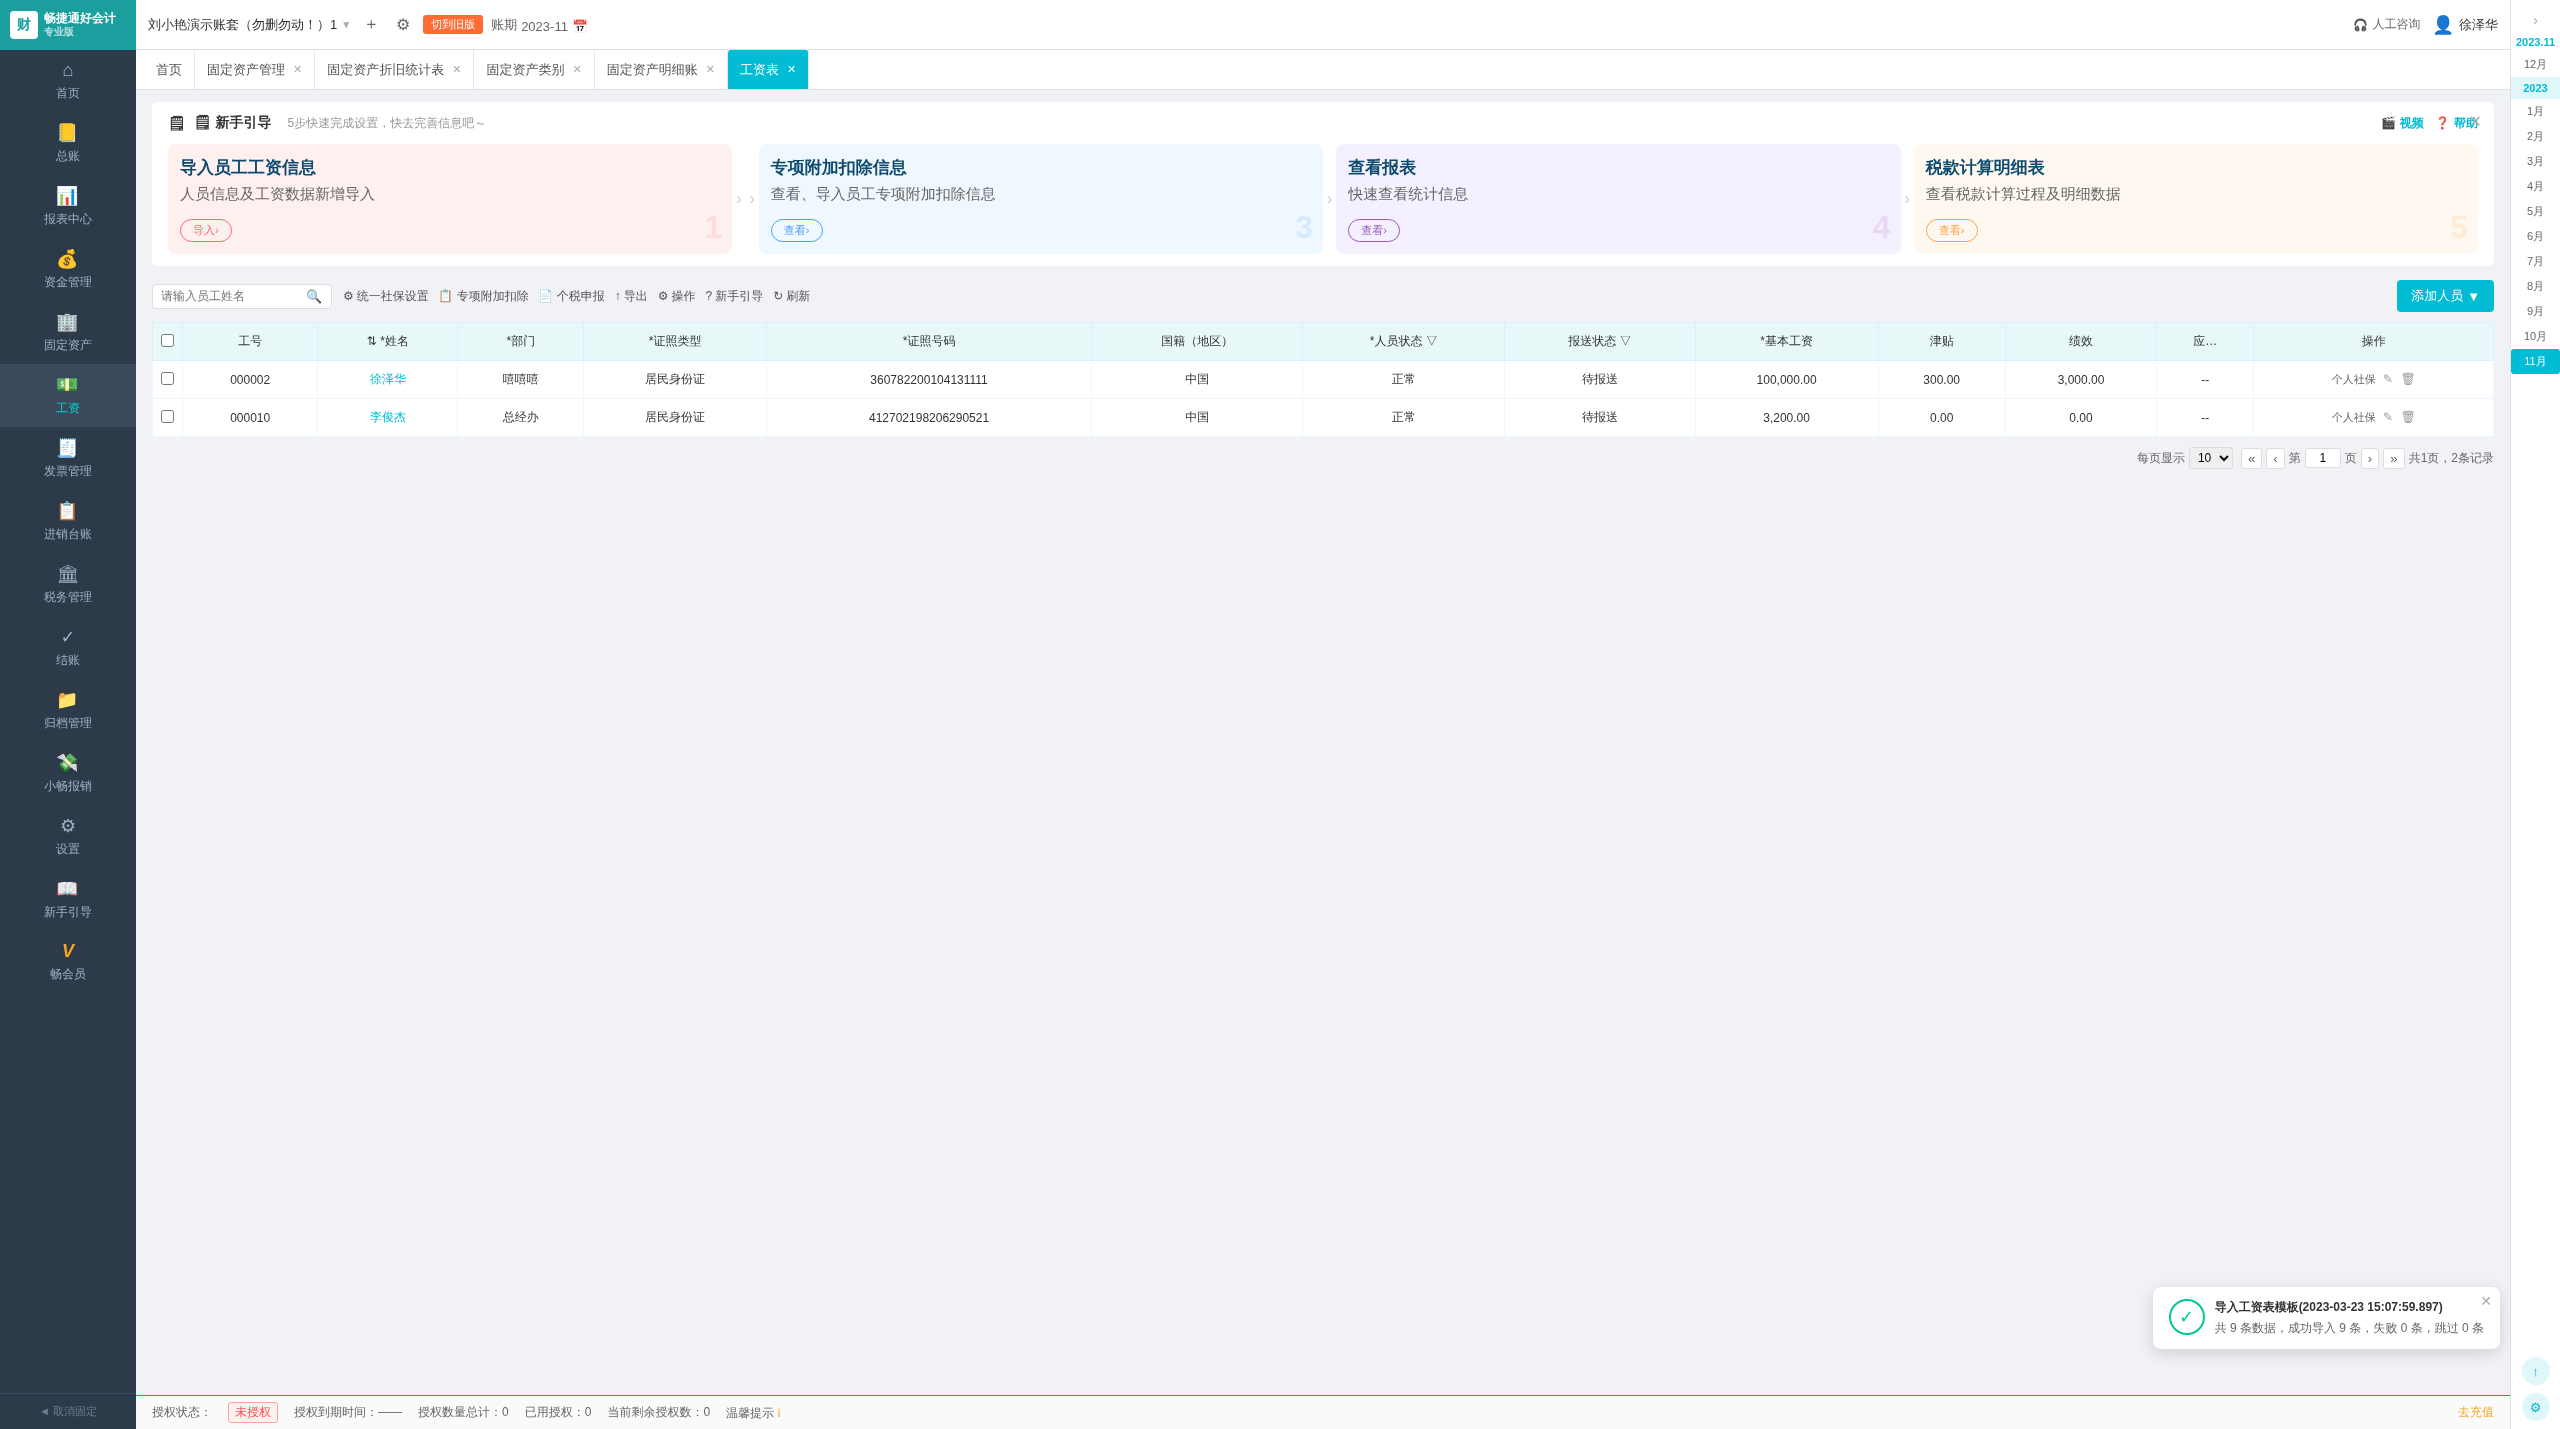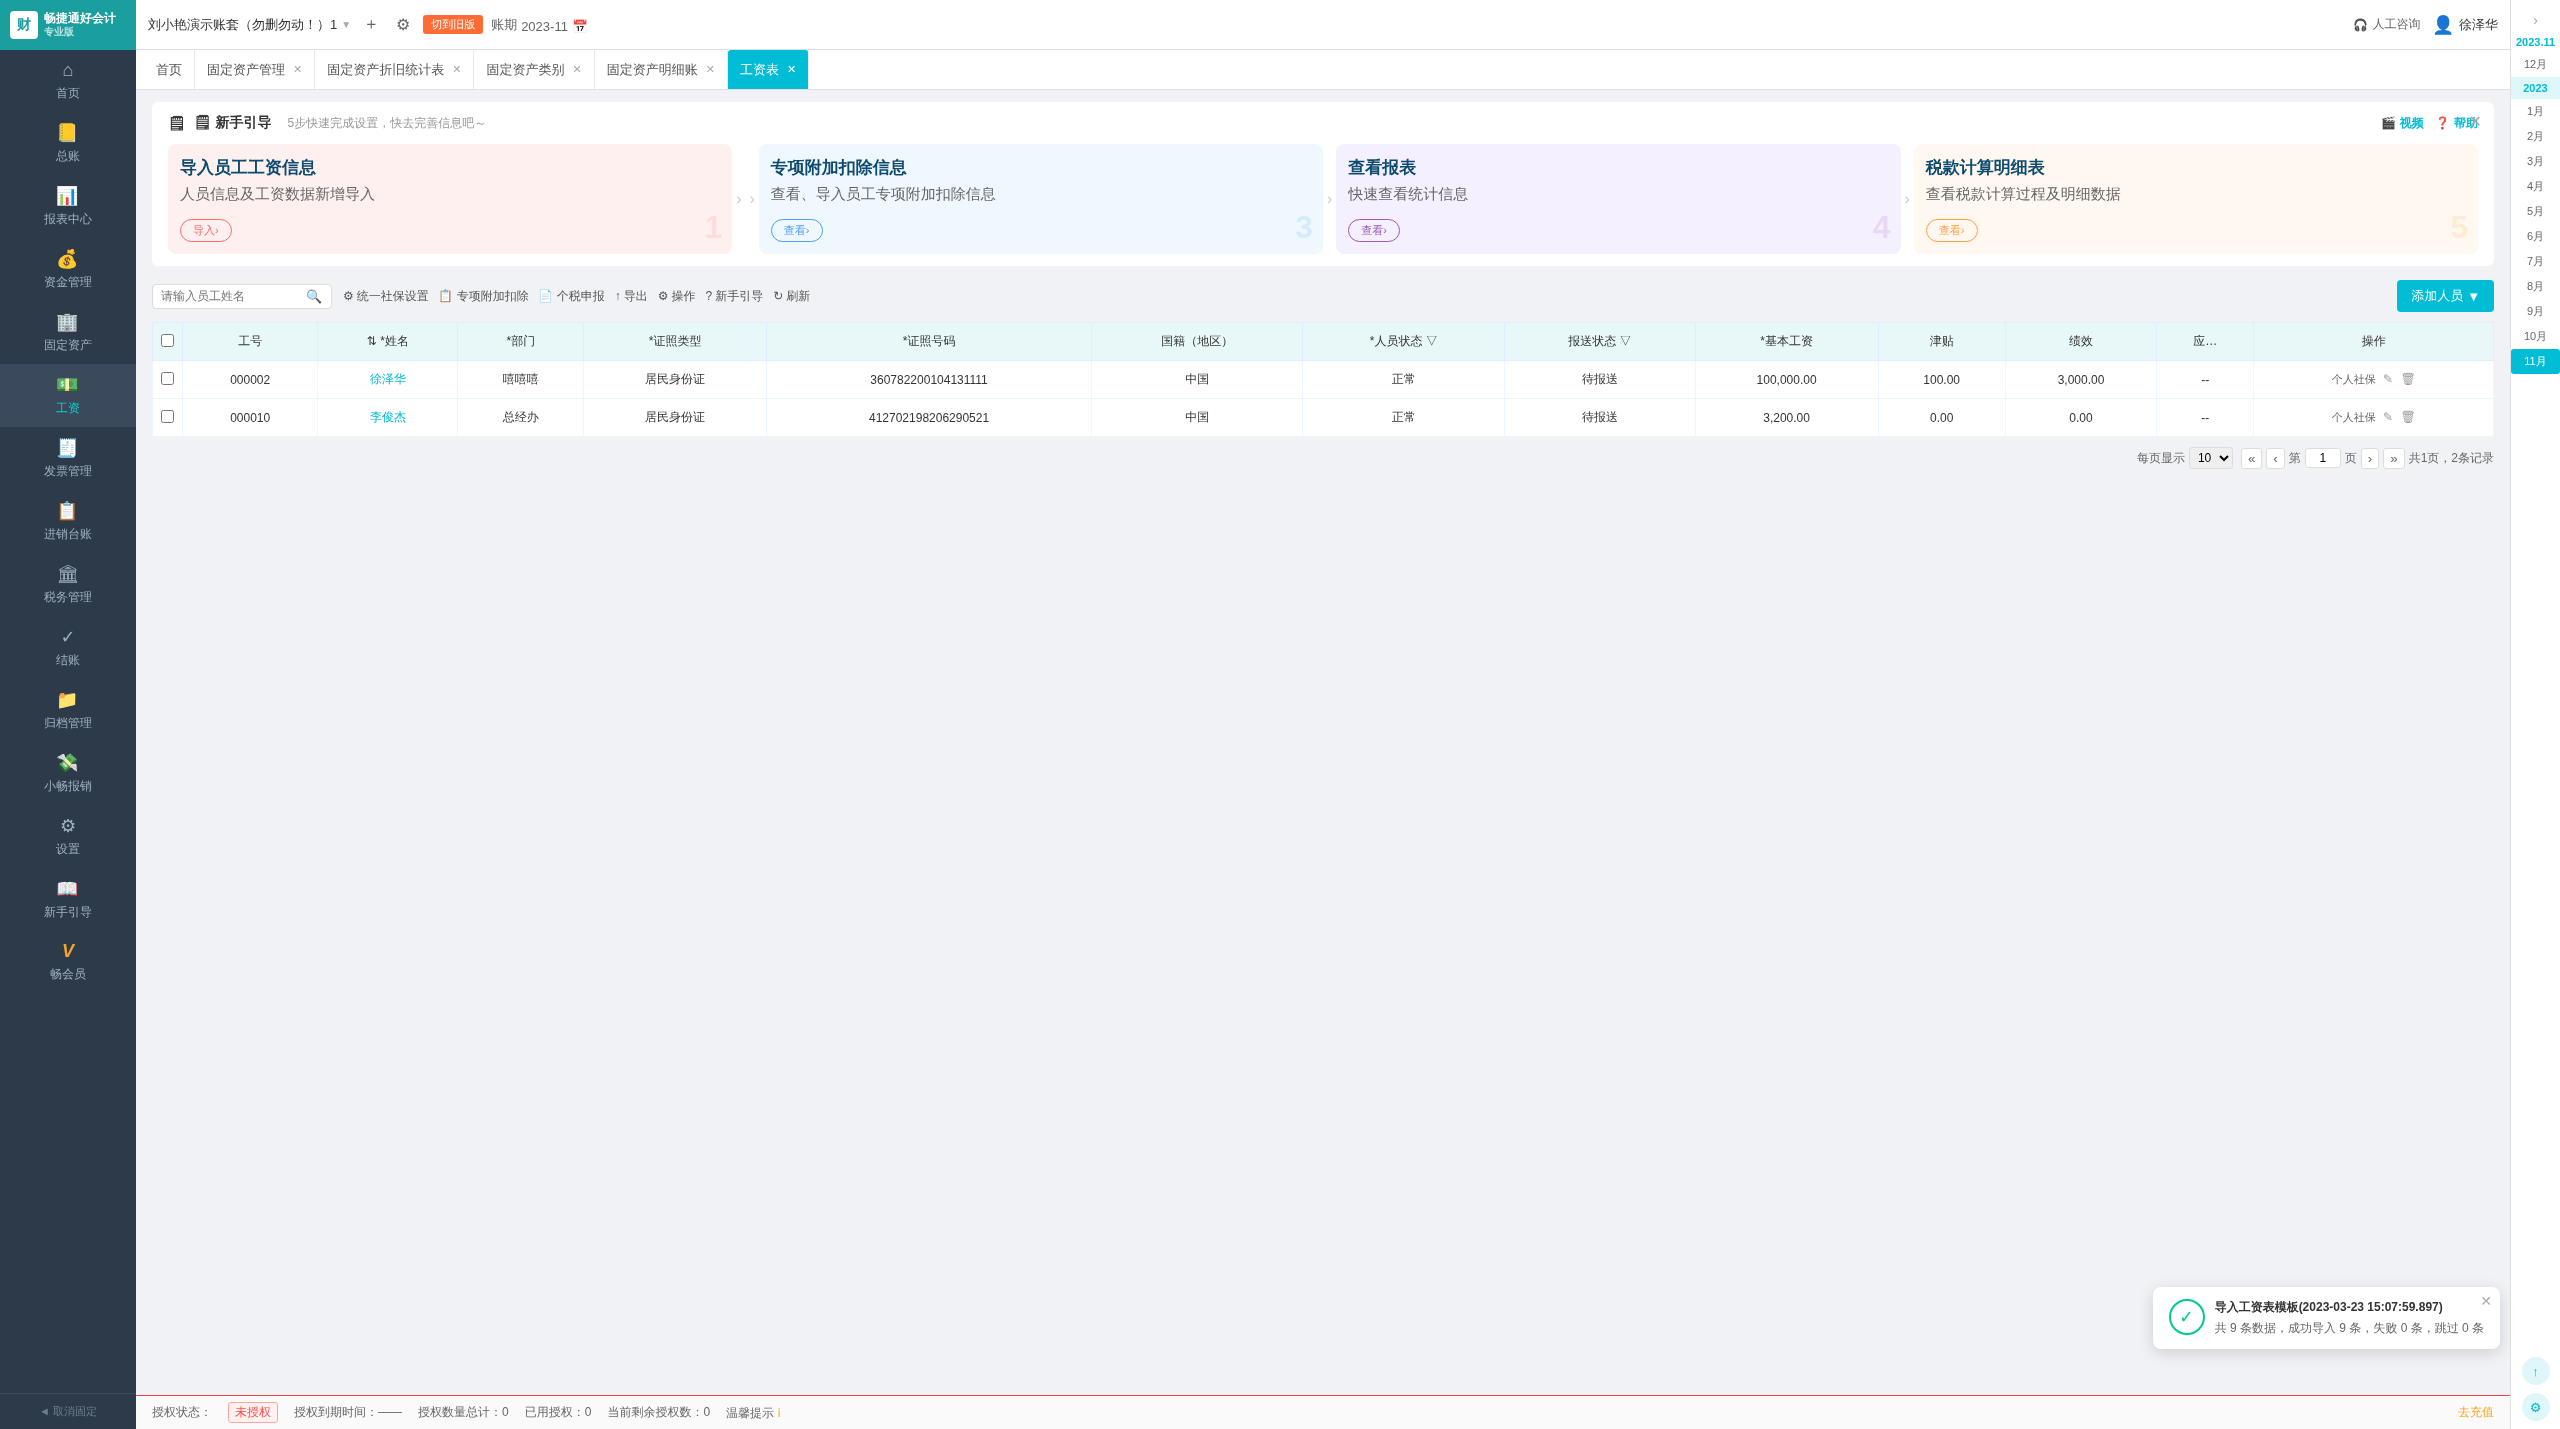--- a/index.html
+++ b/index.html
@@ -704,21 +704,21 @@
           <td>
             <span class="name-link">徐泽华</span>
           </td>
           <td>嘻嘻嘻</td>
           <td>居民身份证</td>
           <td>360782200104131111</td>
           <td>中国</td>
           <td>正常</td>
           <td>待报送</td>
           <td>100,000.00</td>
-          <td>100.00</td>
+          <td>300.00</td>
           <td>3,000.00</td>
           <td>--</td>
           <td>
             <span class="op-link">个人社保</span>
             <span class="op-icon">✎</span>
             <span class="op-icon">🗑</span>
           </td>
         </tr>
         <tr>
           <td class="checkbox-cell">

